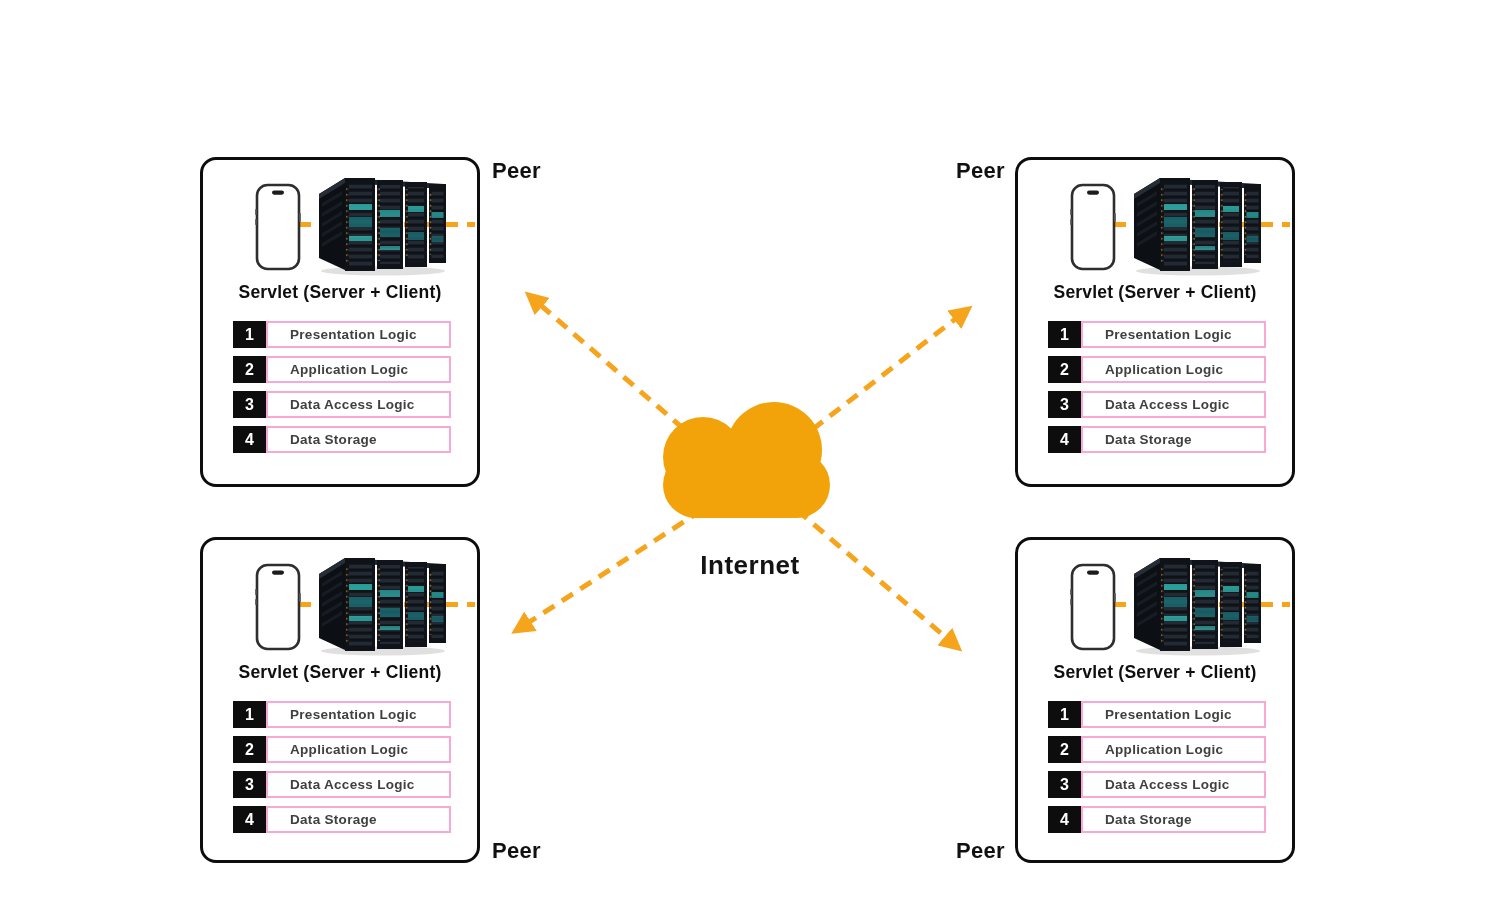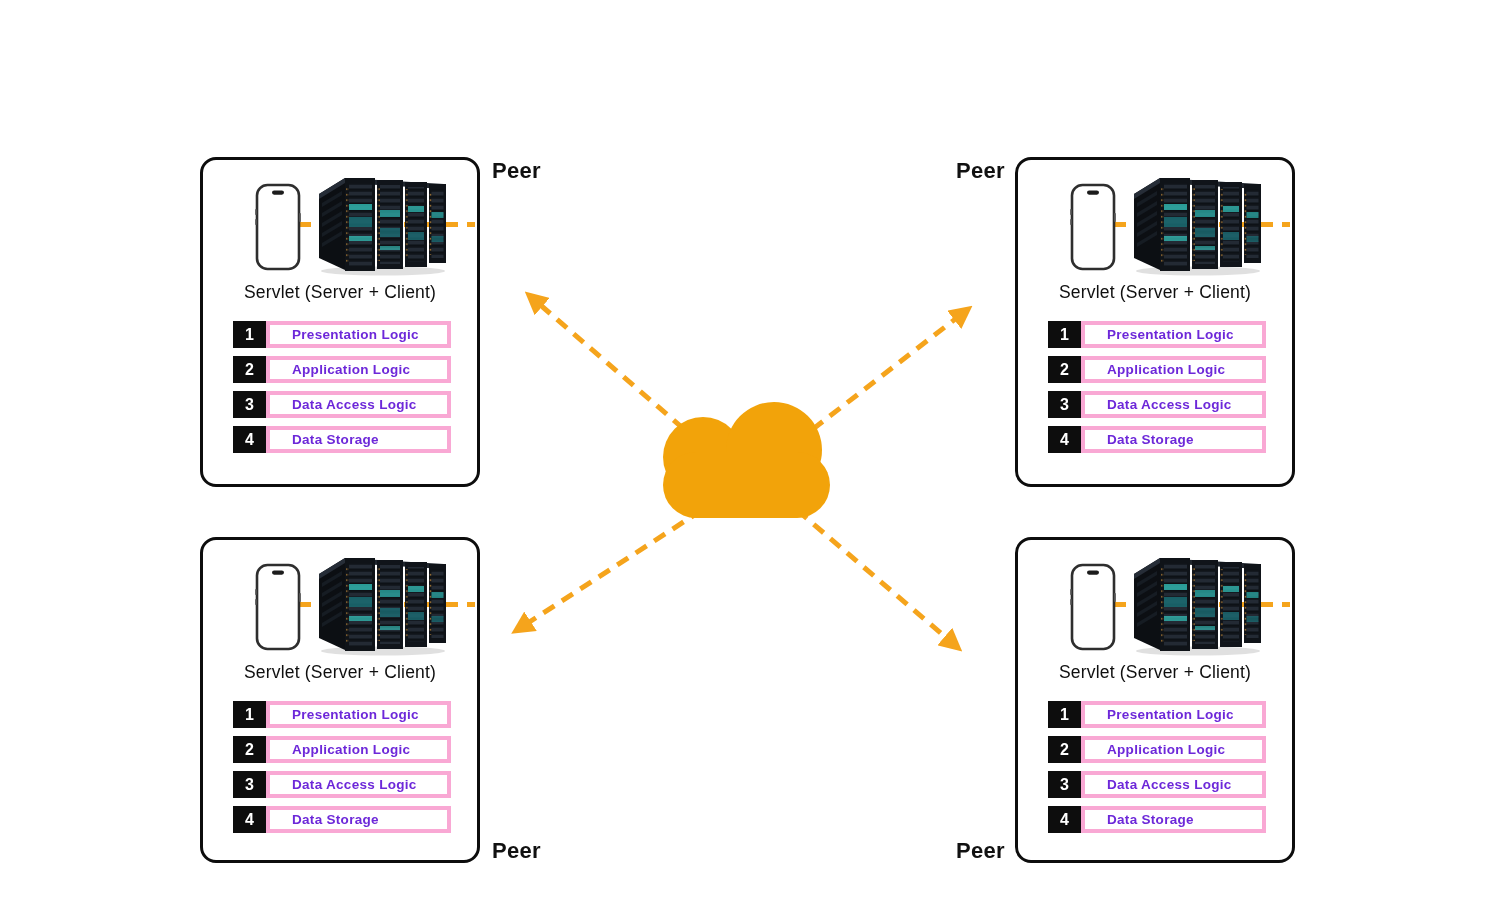--- a/index.html
+++ b/index.html
@@ -32,28 +32,28 @@
   .peer-label.tr { left:956px; top:158px; }
   .peer-label.bl { left:492px; top:838px; }
   .peer-label.br { left:956px; top:838px; }
 
   
   .phone  { position:absolute; left:52px; top:23px; width:46px; height:88px; z-index:2; }
   .server { position:absolute; left:114px; top:10px; width:132px; height:106px; z-index:2; }
   .connector { position:absolute; left:75px; top:62px; width:197px; height:5px; z-index:1;
                background:repeating-linear-gradient(90deg,#F5A41C 0 12px, transparent 12px 21px); }
   .servlet-title { position:absolute; top:122px; left:0; width:100%; text-align:center;
-                   font-size:17.5px; font-weight:normal; letter-spacing:.2px; color:#0f0f0f; }
+                   font-size:17.5px; font-weight:bold; letter-spacing:.2px; color:#0f0f0f; }
   .layers { position:absolute; left:30px; top:161px; width:218px; display:flex; flex-direction:column; gap:8px; }
   .layer-row { display:flex; height:27px; }
   .layer-num { width:33px; background:#0d0d0d; color:#fff; font-size:16px; font-weight:bold;
                display:flex; align-items:center; justify-content:center; }
-  .layer-label { flex:1; background:#fff; border:4px solid #f9a8d4; display:flex; align-items:center;
+  .layer-label { flex:1; background:#fff; border:2px solid #f9a8d4; display:flex; align-items:center;
                  justify-content:flex-start; padding-left:22px; font-size:13.5px; font-weight:600;
-                 letter-spacing:.3px; color:#6d28d9; white-space:nowrap; }
+                 letter-spacing:.3px; color:#404040; white-space:nowrap; }
 </style>
 </head>
 <body>
 
 <svg style="position:absolute;width:0;height:0" aria-hidden="true">
   <defs>
     <pattern id="slats" width="8" height="7" patternUnits="userSpaceOnUse">
       <rect width="8" height="7" fill="#141920"></rect>
       <rect y="1" width="8" height="3.2" fill="#232a34"></rect>
       <rect y="5.4" width="8" height="1" fill="#080b0e"></rect>
@@ -136,20 +136,21 @@
       <line x1="702" y1="510" x2="517" y2="630" marker-end="url(#ah)"></line>
       <line x1="797" y1="510" x2="957" y2="647" marker-end="url(#ah)"></line>
     </g>
     <g fill="#F2A30A">
       <circle cx="703" cy="457" r="40"></circle>
       <circle cx="774" cy="450" r="48"></circle>
       <rect x="663" y="452" width="167" height="66" rx="33"></rect>
     </g>
   </svg>
 
+  <div class="internet-label">Internet</div>
 
   <section class="peer-card tl">
     <svg class="phone" viewBox="0 0 46 88">
         <use href="#phone-art"></use>
       </svg>
     <div class="connector"></div>
     <svg class="server" viewBox="0 0 132 106">
         <use href="#server-art"></use>
       </svg>
     <h3 class="servlet-title">Servlet (Server + Client)</h3>

